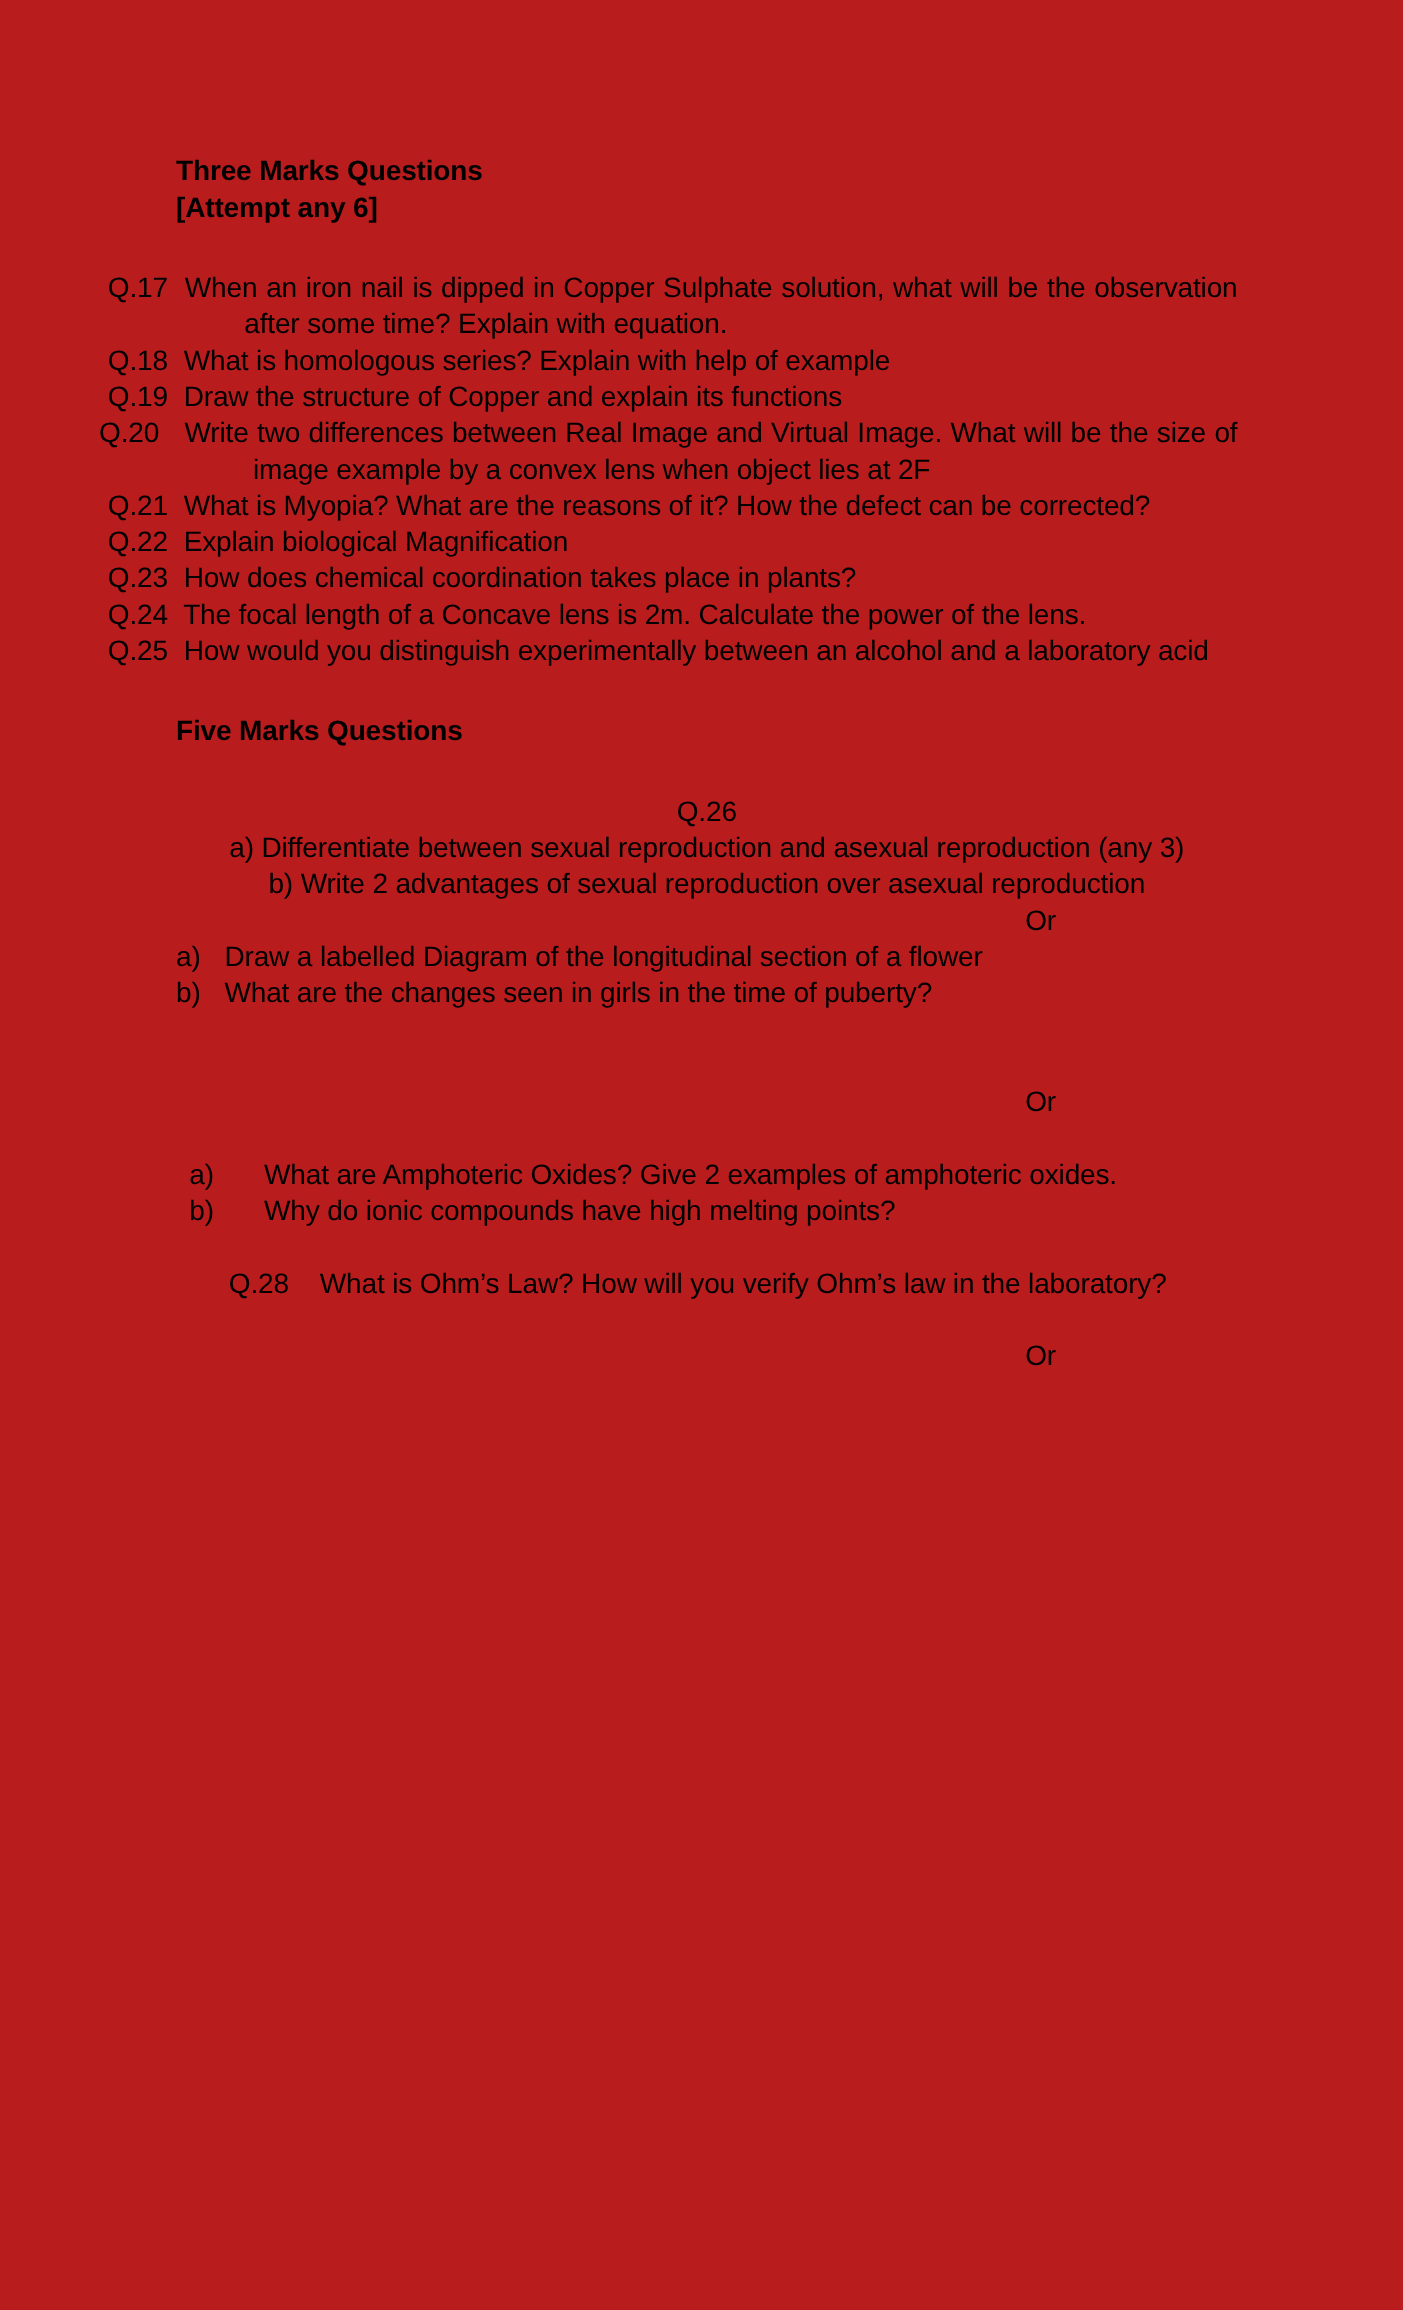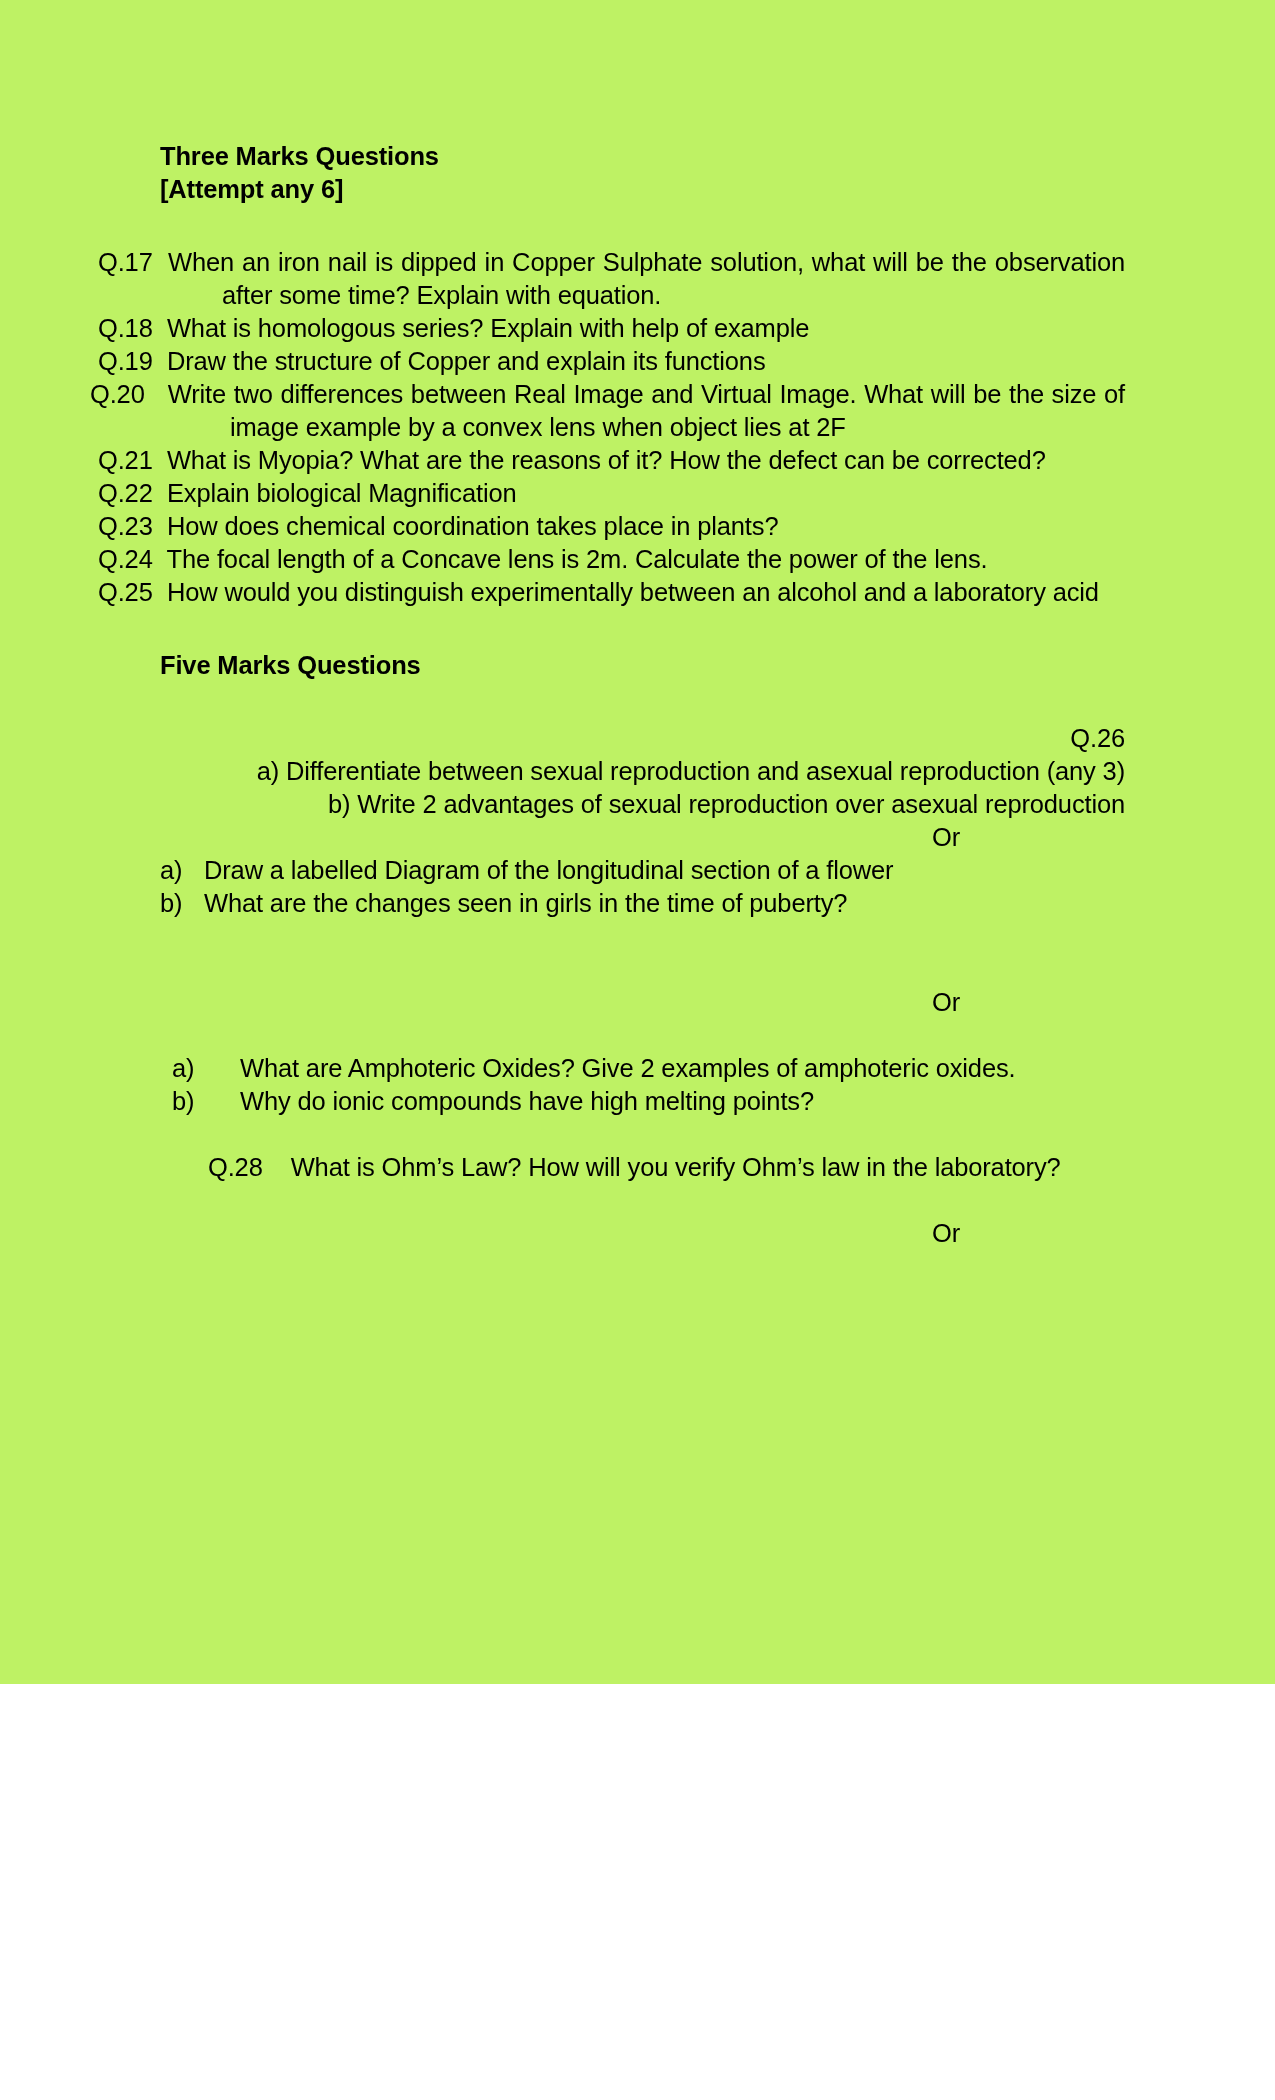--- a/index.html
+++ b/index.html
@@ -3,22 +3,22 @@
 <meta charset="utf-8">
 <style>
   html, body {
     margin: 0;
     padding: 0;
     background: #ffffff;
   }
   .page {
     position: relative;
     width: 1275px;
-    height: 1684px;
-    background: #bef264;
+    height: 2100px;
+    background: #b91c1c;
     margin: 0 auto;
     overflow: hidden;
     font-family: "Liberation Sans", sans-serif;
     color: #000000;
   }
   .content {
     position: absolute;
     left: 160px;
     top: 140px;
     width: 965px;
@@ -60,21 +60,21 @@
 
   
   .q.deep {
     padding-left: 70px;
     text-indent: -70px;
   }
 
   
   .plain {
     margin: 0;
-    text-align: right;
+    text-align: center;
     white-space: pre-wrap;
   }
 
   
   .ab {
     display: flex;
     margin: 0;
     align-items: baseline;
   }
   .ab .marker {

